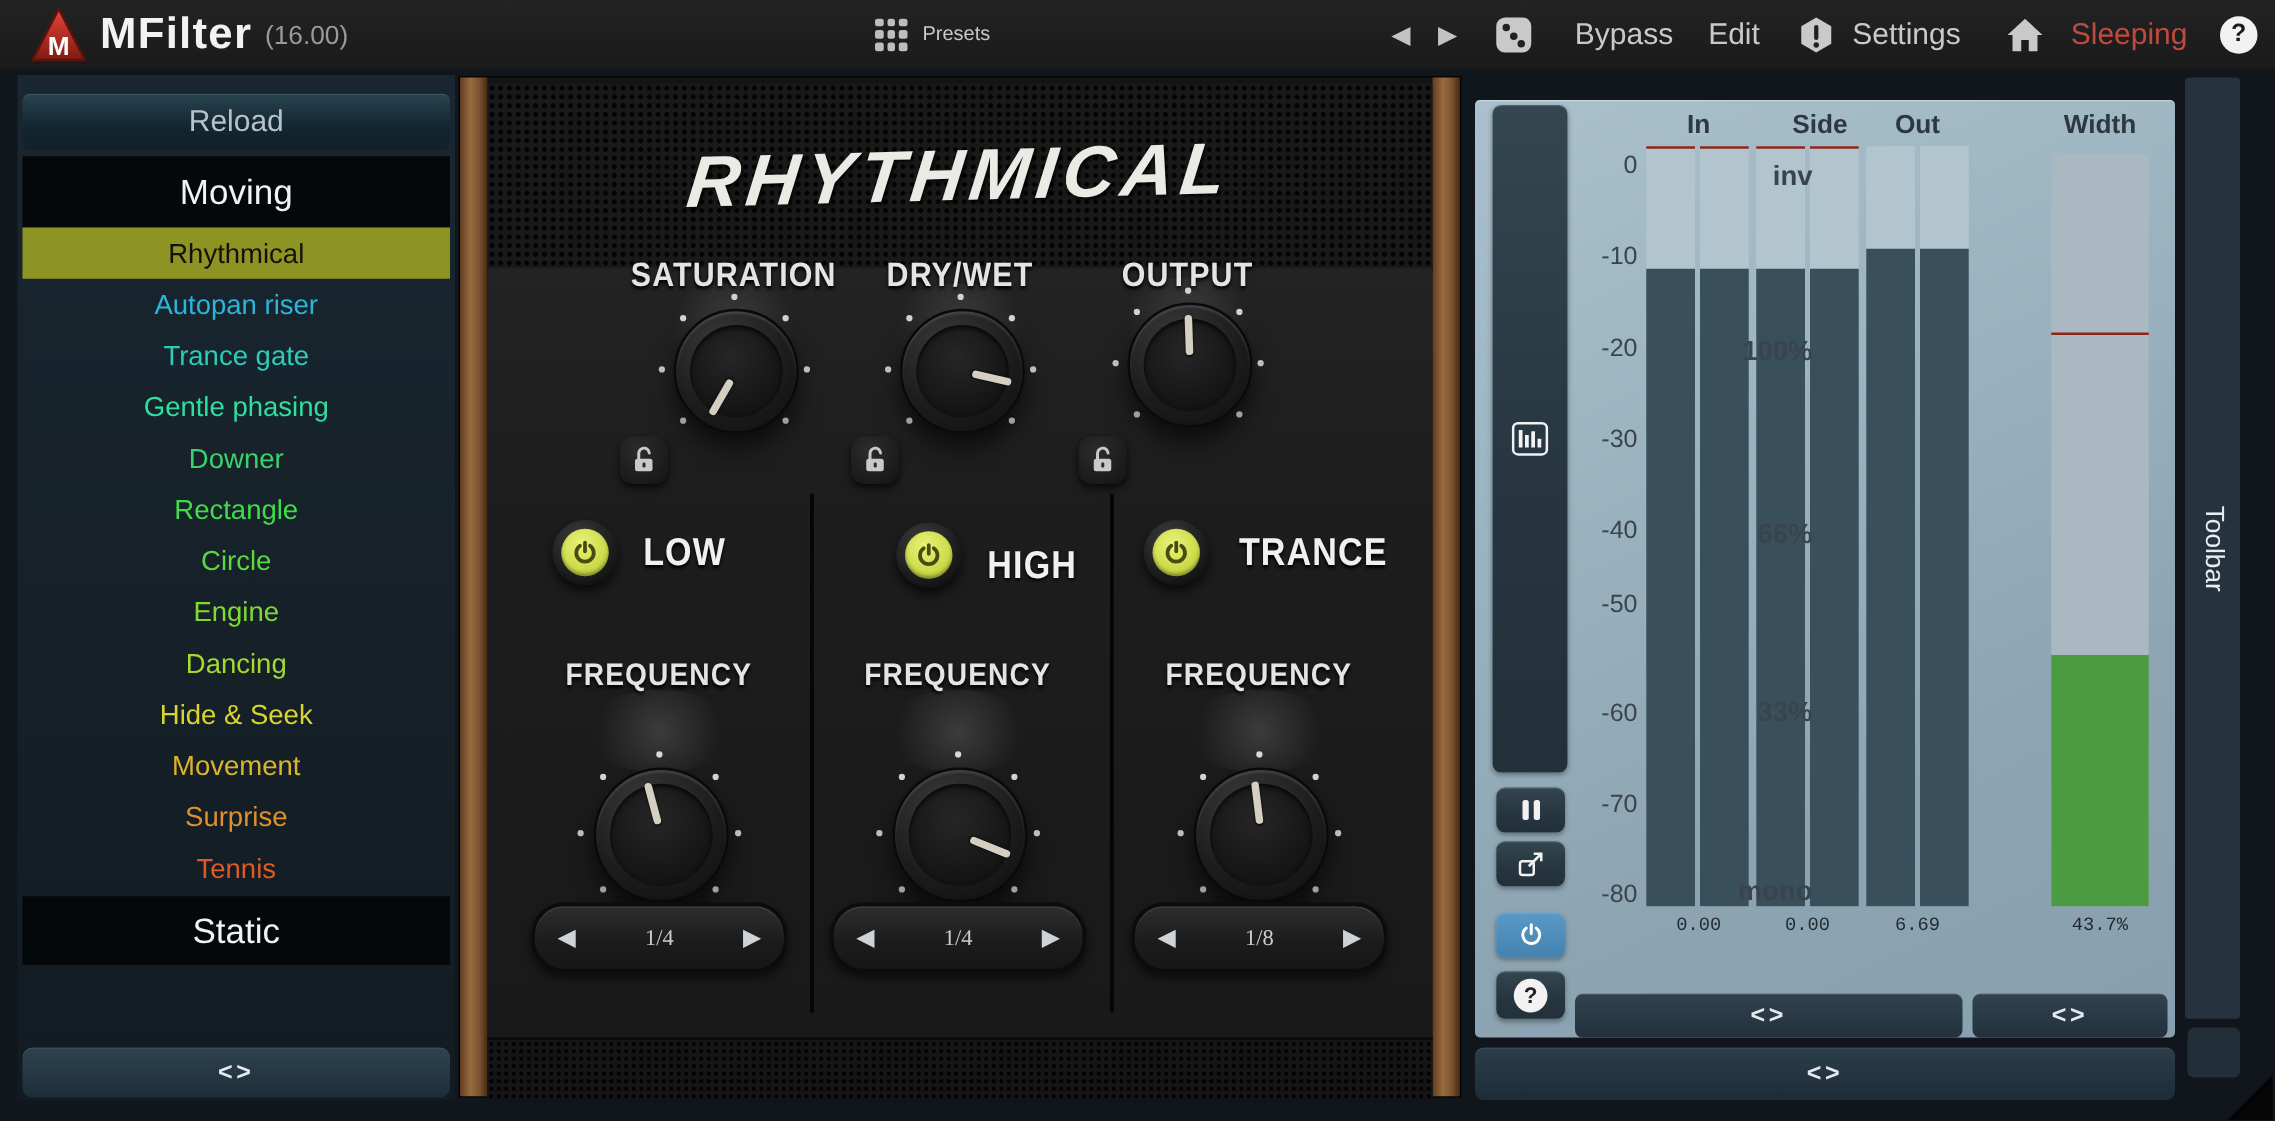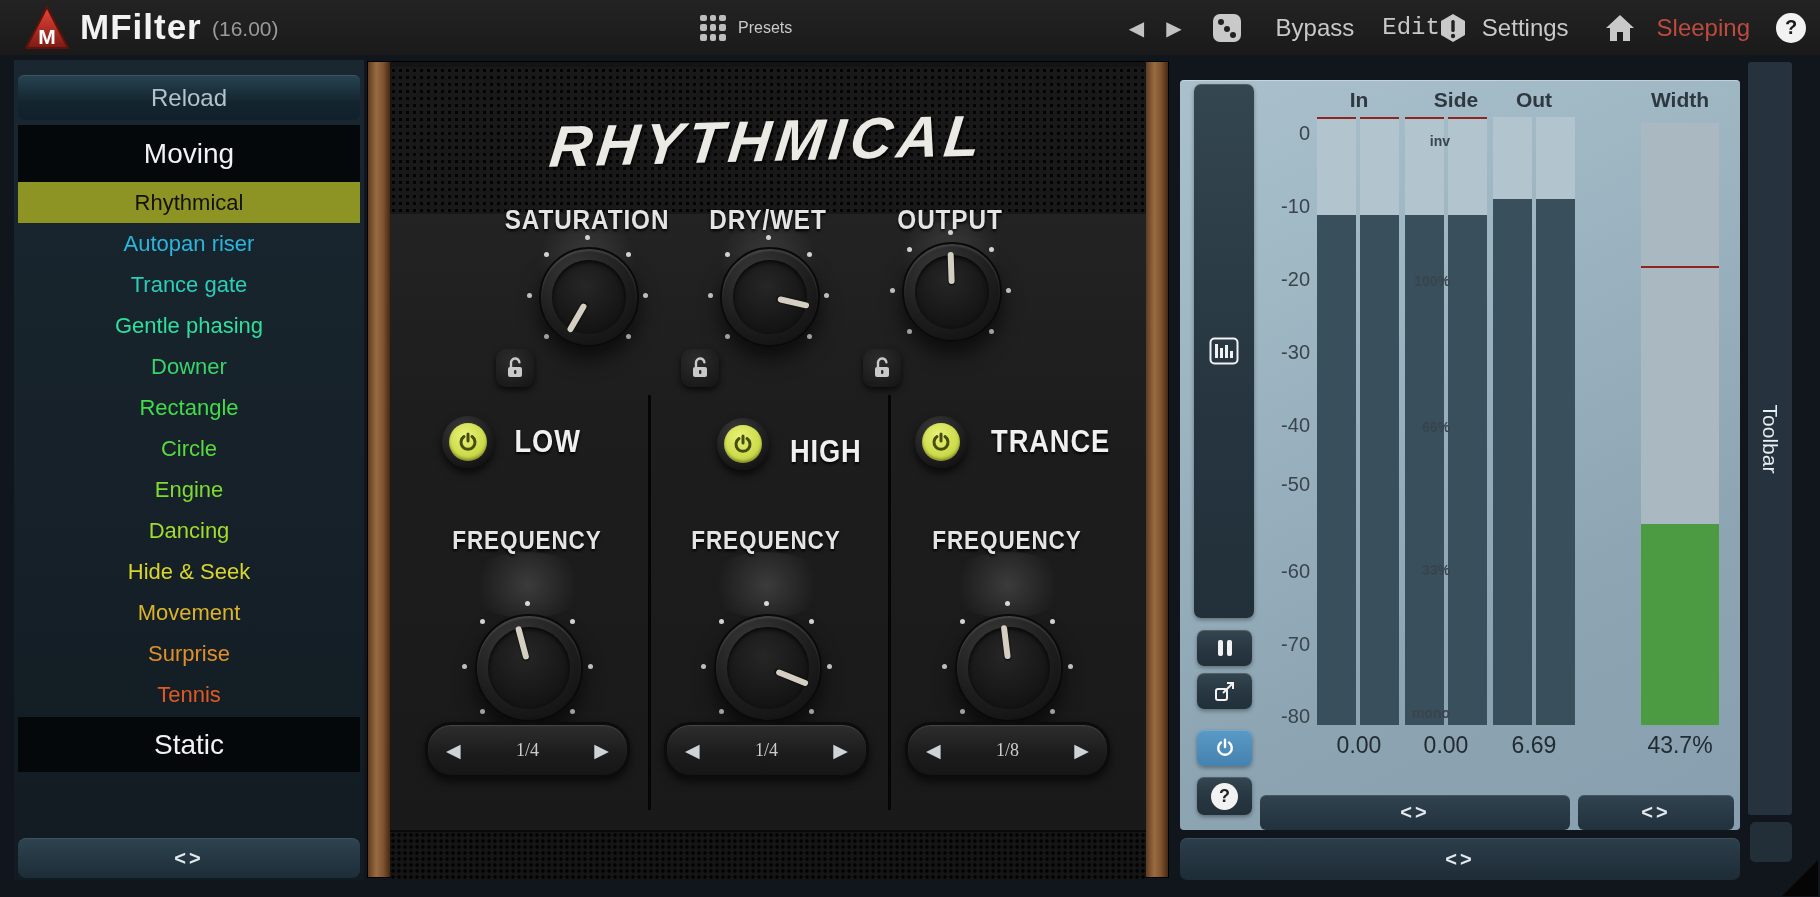--- a/index.html
+++ b/index.html
@@ -108,22 +108,22 @@
           background:linear-gradient(#34464f,#263540 60%,#223039);
           box-shadow:inset 0 1px 0 rgba(255,255,255,.15),0 2px 4px rgba(0,0,0,.35);
           display:flex;align-items:center;justify-content:center;}
   .mp-btn.blue{background:linear-gradient(#5a9ac7,#4482af);}
   .mp-tallbtn{left:14px;top:4px;width:60px;height:534px;}
   .scale-tick{position:absolute;right:0;transform:translateY(-50%);font-size:20px;color:#39444c;}
   .mcol{position:absolute;top:37px;width:39px;height:608px;background:#b2c5cf;}
   .mfill{position:absolute;left:0;right:0;bottom:0;background:#394f5c;}
   .peak{position:absolute;left:0;right:0;height:2px;background:#8e261d;}
   .mlabel{position:absolute;top:8px;transform:translateX(-50%);font-size:21px;font-weight:bold;color:#2e3840;}
-  .mvalue{position:absolute;top:652px;transform:translateX(-50%);font-size:23px;color:#222b31;}
-  .wtick{position:absolute;right:290px;transform:translateY(-50%);font-size:14px;font-weight:bold;color:#39444c;}
+  .mvalue{position:absolute;top:652px;transform:translateX(-50%);font-size:15px;color:#222b31;font-family:Liberation Mono, monospace;}
+  .wtick{position:absolute;right:290px;transform:translateY(-50%);font-size:22px;font-weight:bold;color:#39444c;}
   .wcol{position:absolute;left:461px;top:43px;width:78px;height:602px;background:#a9b8c1;}
   .mp-scroll{position:absolute;top:715px;height:35px;border-radius:6px;cursor:pointer;
              background:linear-gradient(#31434f,#21313d);box-shadow:inset 0 1px 0 rgba(255,255,255,.1);
              display:flex;align-items:center;justify-content:center;}
 
   
   .toolbar-strip{left:1748px;top:62px;width:44px;height:753px;background:#26333e;border-radius:3px;
                  display:flex;align-items:center;justify-content:center;cursor:pointer;}
   .toolbar-text{font-size:21px;color:#e8edf1;transform:rotate(90deg);white-space:nowrap;}
   .toolbar-sq{left:1750px;top:822px;width:42px;height:40px;background:#222e38;border-radius:5px;cursor:pointer;}
@@ -172,21 +172,21 @@
       <div class="tb-item tb-glyph" style="margin-right:30px;">▶</div>
       <div class="tb-item" style="margin-right:34px;">
         <svg width="30" height="30" viewBox="0 0 30 30">
             <rect x="1" y="1" width="28" height="28" rx="7" fill="#c9c9c9"></rect>
           <circle cx="9" cy="9" r="3" fill="#222"></circle>
             <circle cx="15" cy="16" r="3" fill="#222"></circle>
             <circle cx="21" cy="22" r="3" fill="#222"></circle>
           </svg>
       </div>
       <div class="tb-item" style="margin-right:28px;">Bypass</div>
-      <div class="tb-item" style="font-family:Liberation Mono, monospace;">Edit</div>
+      <div class="tb-item" style="margin-right:32px;">Edit</div>
       <div class="tb-item" style="margin-right:16px;">
         <svg width="26" height="30" viewBox="0 0 26 30">
             <polygon points="13,1 25,8 25,22 13,29 1,22 1,8" fill="#c9c9c9"></polygon>
           <rect x="11.3" y="7" width="3.4" height="12" rx="1.6" fill="#222"></rect>
             <circle cx="13" cy="23" r="2.2" fill="#222"></circle>
           </svg>
       </div>
       <div class="tb-item" style="margin-right:36px;">Settings</div>
       <div class="tb-item" style="margin-right:22px;">
         <svg width="30" height="28" viewBox="0 0 30 28">

